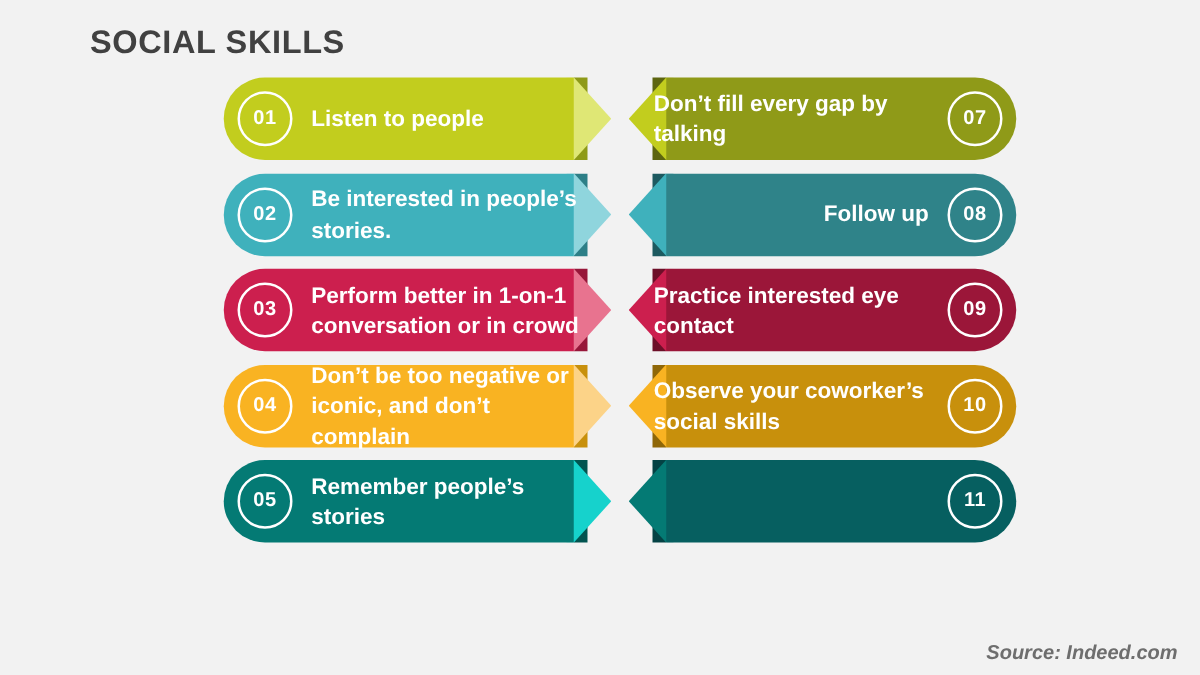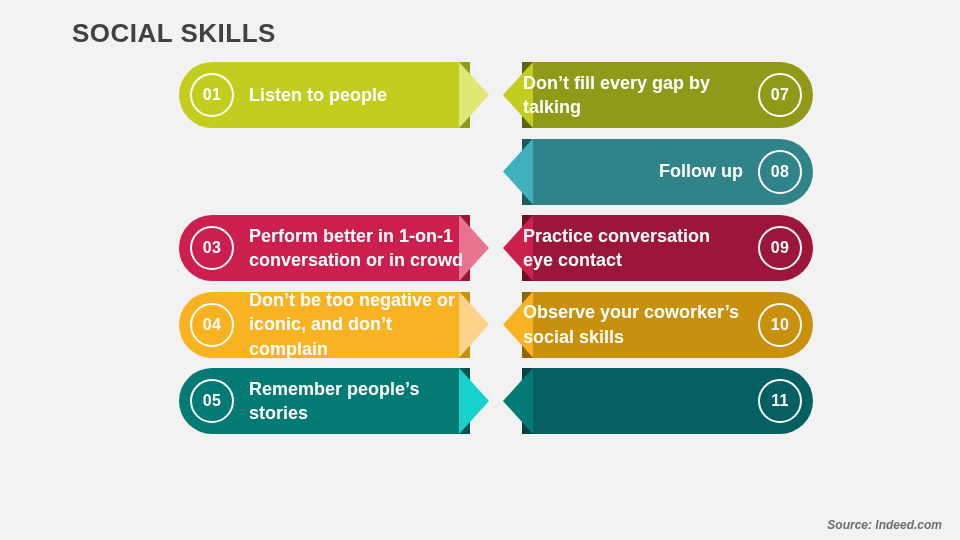--- a/index.html
+++ b/index.html
@@ -109,21 +109,21 @@
     font-weight:bold;
     line-height:1.35;
   }
   .col.left  .label { left:70px;  right:20px; text-align:left;  justify-content:flex-start; }
   .col.right .label { right:70px; left:20px;  text-align:left; justify-content:flex-end; }
 
   
   #source {
     position:absolute;
     right:18px; bottom:8px;
-    font-size:12px;
+    font-size:16px;
     font-style:italic;
     font-weight:bold;
     color:#6e6e6e;
   }
 </style>
 </head>
 <body style="background: rgb(242, 242, 242);">
 
 <div id="page-title" style="color: rgb(65, 65, 65);">SOCIAL SKILLS</div>
 
@@ -138,20 +138,27 @@
       </div>
       <div class="col right">
         <div class="notch" style="background: rgb(93, 101, 16);"></div>
         <div class="arrow" style="background: rgb(194, 205, 30);"></div>
         <div class="bar" style="background: rgb(143, 154, 24);"></div>
         <div class="badge">07</div>
         <div class="label">Don’t fill every gap by talking</div>
       </div>
     </div>
     <div class="row" style="top: 76.5px;">
+      <div class="col left">
+        <div class="notch" style="background: rgb(45, 127, 135);"></div>
+        <div class="arrow" style="background: rgb(143, 213, 221);"></div>
+        <div class="bar" style="background: rgb(63, 177, 188);"></div>
+        <div class="badge">02</div>
+        <div class="label">Be interested in people’s stories.</div>
+      </div>
       <div class="col right">
         <div class="notch" style="background: rgb(29, 90, 96);"></div>
         <div class="arrow" style="background: rgb(63, 177, 188);"></div>
         <div class="bar" style="background: rgb(47, 131, 137);"></div>
         <div class="badge">08</div>
         <div class="label">Follow up</div>
       </div>
     </div>
     <div class="row" style="top: 153px;">
       <div class="col left">
@@ -159,21 +166,21 @@
         <div class="arrow" style="background: rgb(232, 115, 143);"></div>
         <div class="bar" style="background: rgb(204, 31, 78);"></div>
         <div class="badge">03</div>
         <div class="label">Perform better in 1-on-1 conversation or in crowd</div>
       </div>
       <div class="col right">
         <div class="notch" style="background: rgb(109, 15, 40);"></div>
         <div class="arrow" style="background: rgb(204, 31, 78);"></div>
         <div class="bar" style="background: rgb(155, 22, 57);"></div>
         <div class="badge">09</div>
-        <div class="label">Practice conversation eye contact</div>
+        <div class="label">Practice interested eye contact</div>
       </div>
     </div>
     <div class="row" style="top: 229.5px;">
       <div class="col left">
         <div class="notch" style="background: rgb(200, 144, 12);"></div>
         <div class="arrow" style="background: rgb(252, 211, 136);"></div>
         <div class="bar" style="background: rgb(249, 179, 34);"></div>
         <div class="badge">04</div>
         <div class="label">Don’t be too negative or iconic, and don’t complain</div>
       </div>

